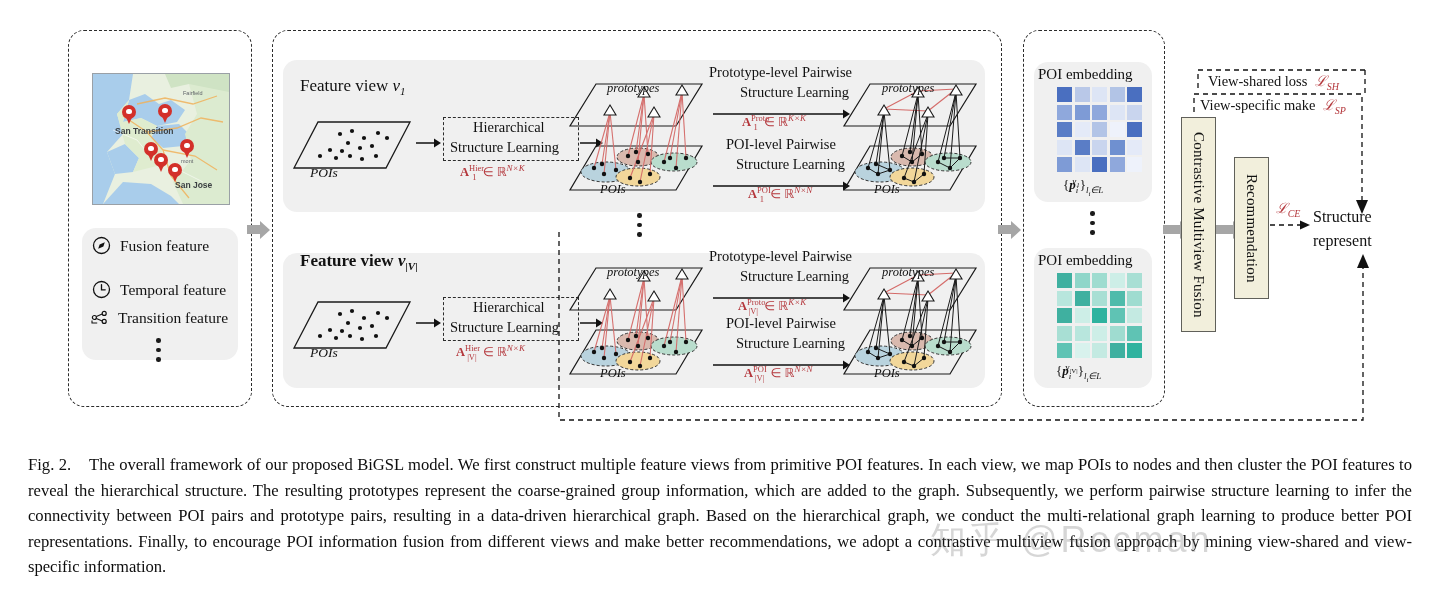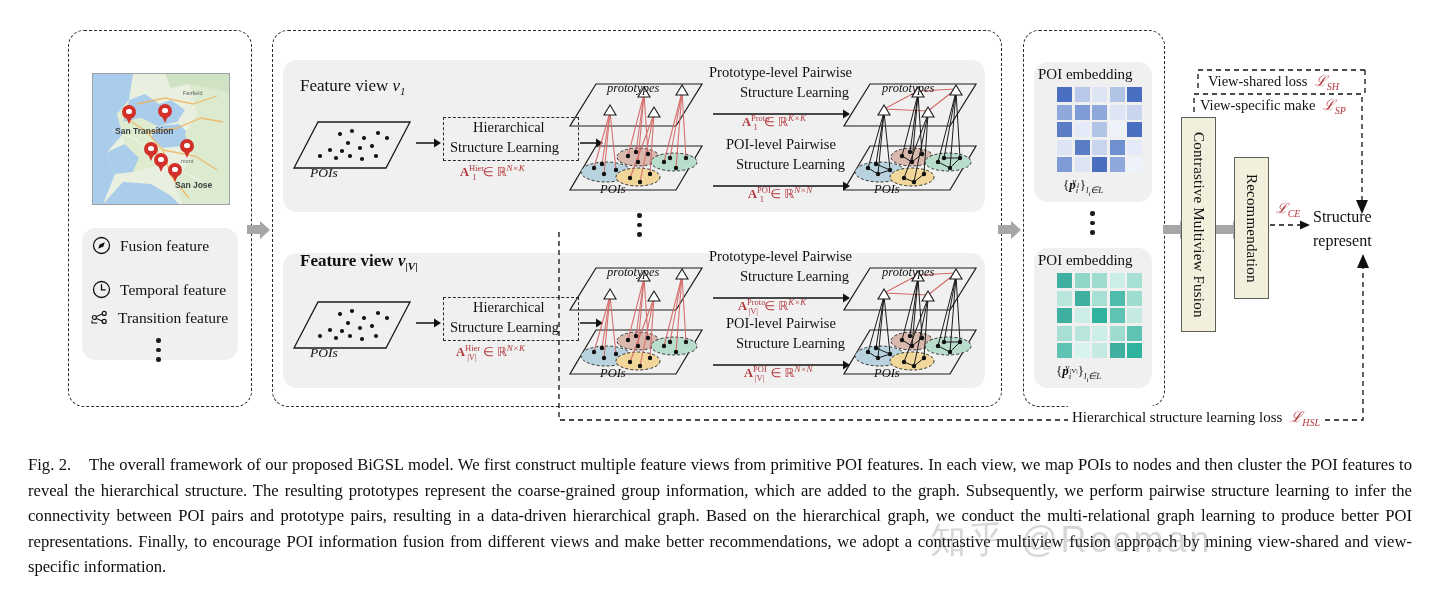--- a/index.html
+++ b/index.html
@@ -625,24 +625,20 @@
     <path d="M0,6 L30,6" stroke="#111" stroke-width="1.3" fill="none" stroke-dasharray="5,4"></path>
       <path d="M30,1.5 L40,6 L30,10.5 Z" fill="#111"></path>
   </svg>
   <div class="lbl" style="left:1313px;top:208px;font-size:16px;">Structure</div>
   <div class="lbl" style="left:1313px;top:232px;font-size:16px;">represent</div>
 
   <svg width="830" height="200" style="left:555px;top:232px;">
     <path d="M4,0 L4,188 L808,188 L808,30" stroke="#111" stroke-width="1.3" fill="none" stroke-dasharray="5,4"></path>
     <path d="M802,36 L808,22 L814,36 Z" fill="#111"></path>
   </svg>
-  <div class="lbl" style="left:1068px;top:406px;font-size:15px;background:#fff;padding:0 4px;">
-    <span>Hierarchical structure learning loss</span>
-    <span class="red" style="font-style:italic;">&nbsp;ℒ<sub style="font-size:10px;">HSL</sub></span>
-  </div>
 
 </div>
 
 <div class="cap">
   <span>Fig. 2.</span>&nbsp;&nbsp;&nbsp;&nbsp;<span>The overall framework of our proposed BiGSL model. We first construct multiple feature views from primitive POI features. In each view, we map POIs to nodes and then cluster the POI features to reveal the hierarchical structure. The resulting prototypes represent the coarse-grained group information, which are added to the graph. Subsequently, we perform pairwise structure learning to infer the connectivity between POI pairs and prototype pairs, resulting in a data-driven hierarchical graph. Based on the hierarchical graph, we conduct the multi-relational graph learning to produce better POI representations. Finally, to encourage POI information fusion from different views and make better recommendations, we adopt a contrastive multiview fusion approach by mining view-shared and view-specific information.</span>
 </div>
 
 <div class="wm">知乎 @Recman</div>
 
 </body></html>

